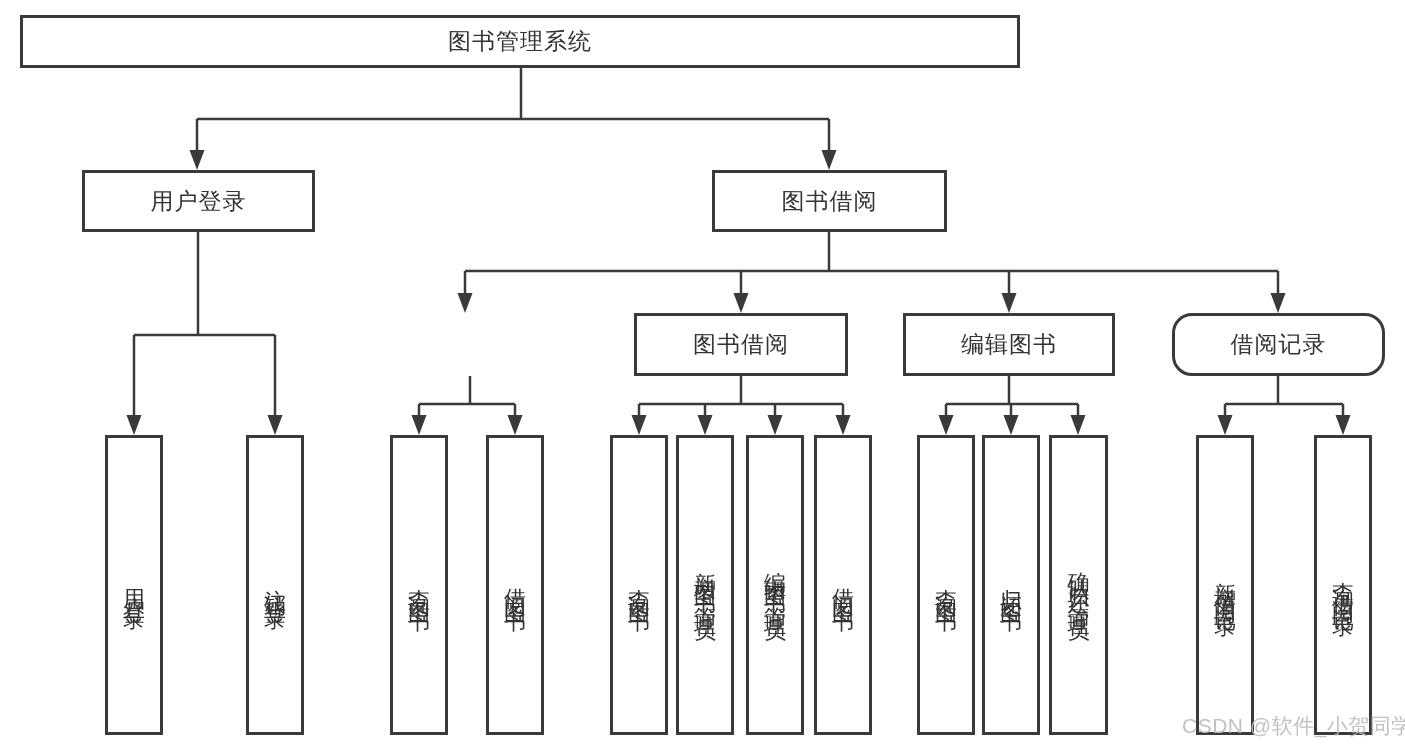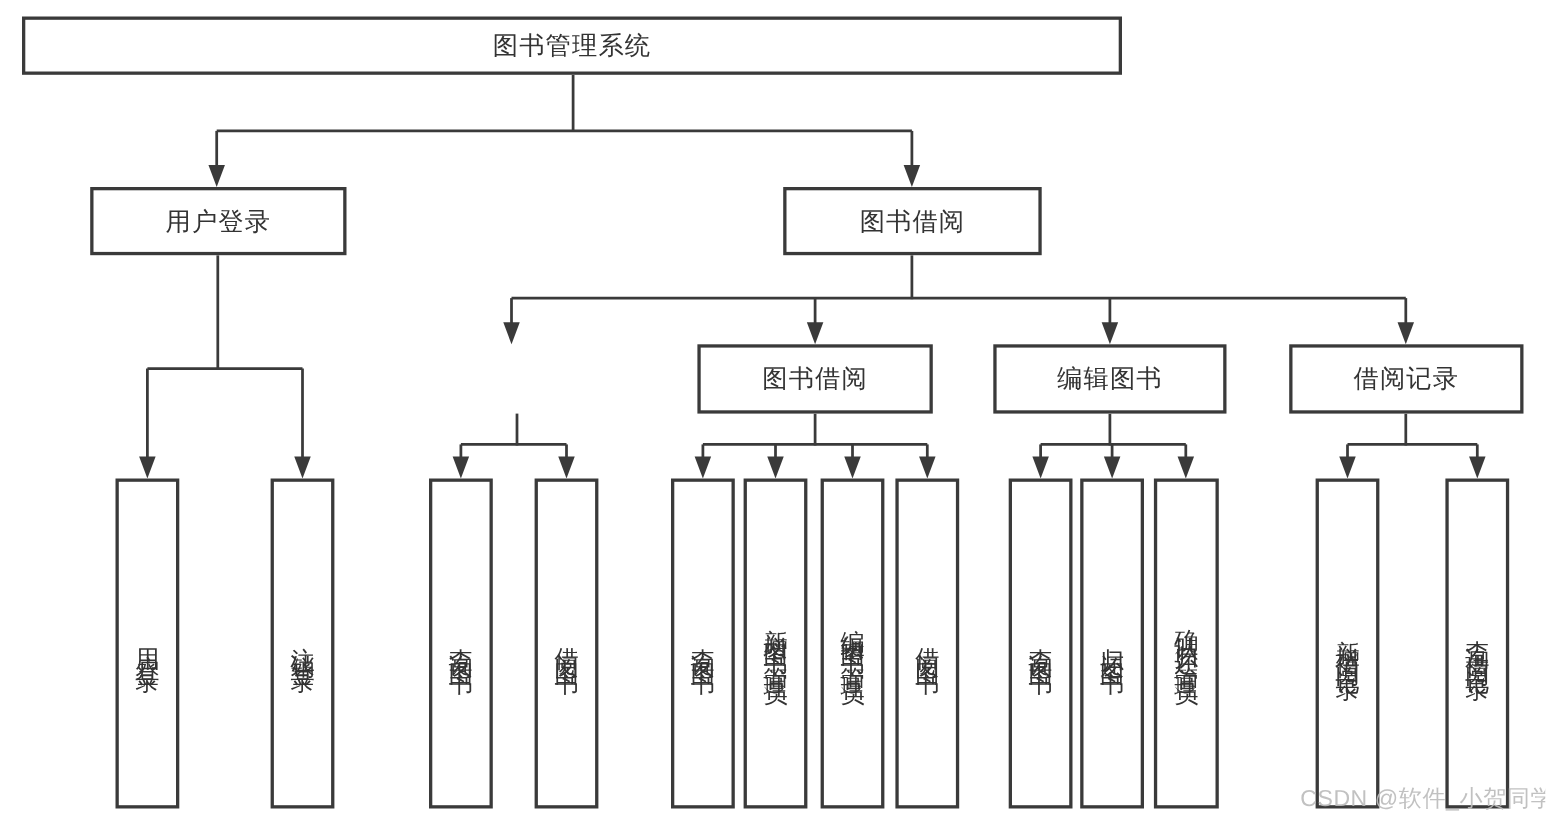--- a/index.html
+++ b/index.html
@@ -105,21 +105,21 @@
       <polygon fill="#3a3a3a" stroke="none" points="1335.5,415 1350.5,415 1343,435"></polygon>
   </svg>
 
   <div class="node node-h" style="left:20px;top:15px;width:1000px;height:53px;">图书管理系统</div>
 
   <div class="node node-h" style="left:82px;top:170px;width:233px;height:62px;">用户登录</div>
   <div class="node node-h" style="left:712px;top:170px;width:235px;height:62px;">图书借阅</div>
 
   <div class="node node-h" style="left:634px;top:313px;width:214px;height:63px;">图书借阅</div>
   <div class="node node-h" style="left:903px;top:313px;width:212px;height:63px;">编辑图书</div>
-  <div class="node node-h" style="left:1172px;top:313px;width:213px;height:63px;">借阅记录</div>
+  <div class="node node-h" style="left:1172px;top:313px;width:213px;height:63px;border-radius:20px;">借阅记录</div>
 
   <div class="node node-v" style="left:105px;top:435px;width:58px;height:300px;">用户登录</div>
   <div class="node node-v" style="left:246px;top:435px;width:58px;height:300px;">注销登录</div>
 
   <div class="node node-v" style="left:390px;top:435px;width:58px;height:300px;">查询图书</div>
   <div class="node node-v" style="left:486px;top:435px;width:58px;height:300px;">借阅图书</div>
 
   <div class="node node-v" style="left:610px;top:435px;width:58px;height:300px;">查询图书</div>
   <div class="node node-v" style="left:676px;top:435px;width:58px;height:300px;">新增图书（管理员）</div>
   <div class="node node-v" style="left:746px;top:435px;width:58px;height:300px;">编辑图书（管理员）</div>

